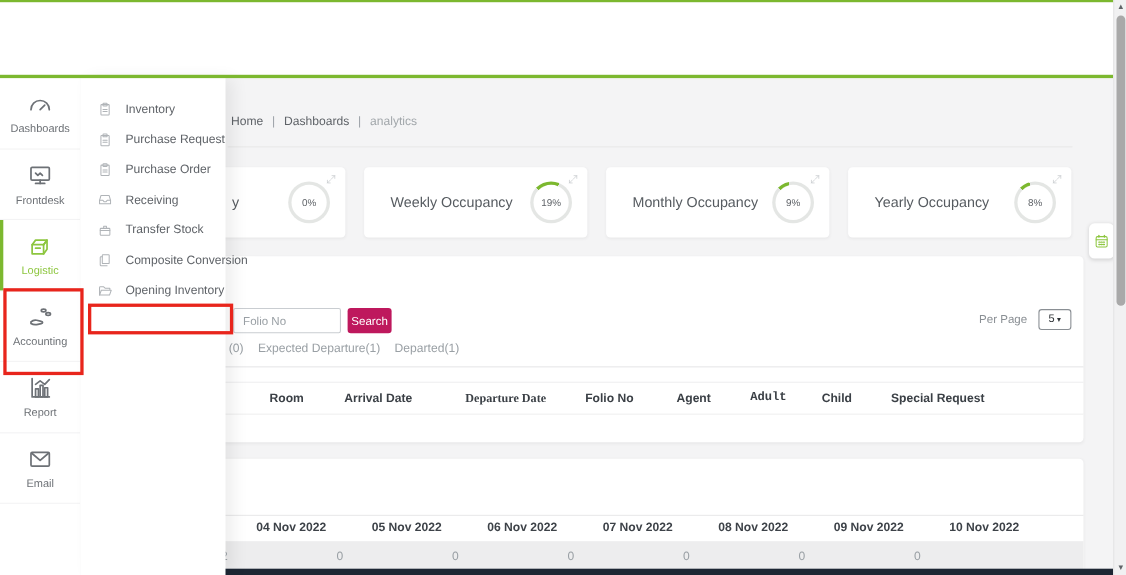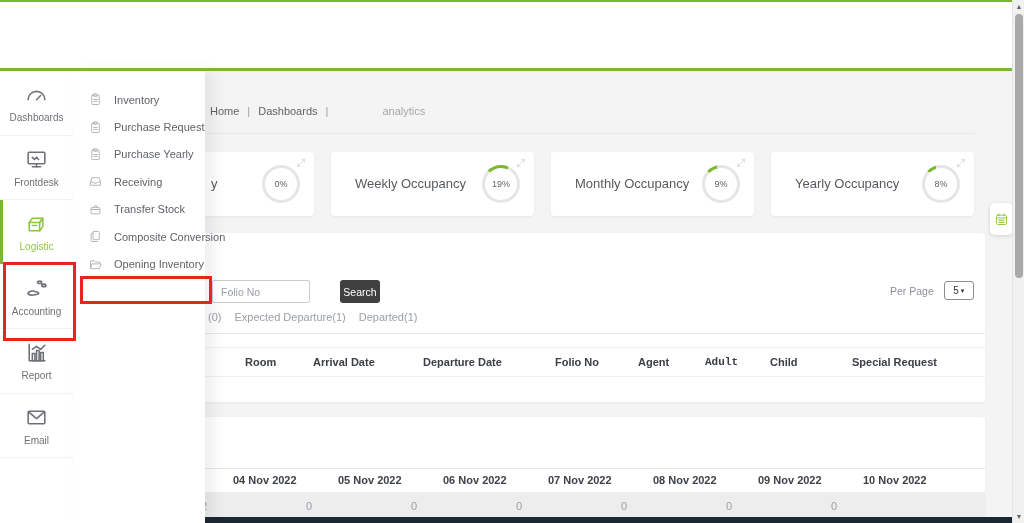--- a/index.html
+++ b/index.html
@@ -46,21 +46,21 @@
 
   
   .hl-box { position:absolute; border:3px solid #e8251c; z-index:60; pointer-events:none; }
   .hl-logistic  { left:3px;  top:262px; width:73px;  height:79px; }
   .hl-composite { left:80px; top:276px; width:132px; height:28px; }
 
   
   .breadcrumb { position:absolute; left:210px; top:105px; font-size:11px; color:#5f6368; z-index:5;
                 display:flex; gap:8px; align-items:center; }
   .breadcrumb .bc-sep { color:#9aa0a6; }
-  .breadcrumb .bc-item:last-of-type { color:#a2a7ab;margin-left:46px; }
+  .breadcrumb .bc-item:last-of-type { color:#a2a7ab; }
   .bc-divider { position:absolute; left:207px; top:133px; width:768px; height:1px; background:#e8e8e9; z-index:5; }
 
   
   .occ-card { position:absolute; top:152px; width:203px; height:64px; background:#fff; border-radius:4px;
               box-shadow:0 1px 3px rgba(0,0,0,.05); z-index:5; }
   .occ-card:nth-child(1){ left:111px; } .occ-card:nth-child(2){ left:331px; }
   .occ-card:nth-child(3){ left:551px; } .occ-card:nth-child(4){ left:771px;text-decoration:underline; }
   .occ-title { position:absolute; left:24px; top:24px; font-size:13px; color:#565b60; white-space:nowrap; }
   .occ-card:nth-child(1) .occ-title { left:100px; }
   .ring { position:absolute; right:14px; top:13px; width:38px; height:38px; border-radius:50%;
@@ -70,38 +70,38 @@
           font-size:9px; color:#5f6368; }
   .expand-icon { position:absolute; right:8px; top:6px; width:10px; height:10px; color:#c3c7cb; cursor:pointer; }
 
   
   .card1 { position:absolute; left:191px; top:233px; width:794px; height:169px; background:#fff;
            border-radius:4px; box-shadow:0 1px 3px rgba(0,0,0,.05); z-index:5; }
   .folio-input { position:absolute; left:212px; top:280px; width:98px; height:23px; border:1px solid #c9cdd1;
            border-radius:2px; padding:0 8px; font-size:10.5px; color:#3c4043; z-index:6;
            font-family:"Liberation Sans", sans-serif; }
   .folio-input::placeholder { color:#9aa0a5; }
-  .search-btn { position:absolute; left:316px; top:280px; width:40px; height:23px; background:#404040; border:none;
+  .search-btn { position:absolute; left:316px; top:280px; width:40px; height:23px; background:#be185d; border:none;
            border-radius:3px; color:#fff; font-size:10.5px; cursor:pointer; z-index:6;
-           font-family:"Liberation Sans", sans-serif;margin-left:24px; }
+           font-family:"Liberation Sans", sans-serif; }
   .perpage { position:absolute; left:890px; top:281px; display:flex; align-items:center; gap:10px; z-index:6;text-align:center; }
   .perpage-label { font-size:10.5px; color:#8a8f94; }
   .perpage-select { width:30px; height:19px; border:1.3px solid #8a8f94; border-radius:3px; font-size:10px;
            color:#2f3337; display:flex; align-items:center; justify-content:center; gap:2px; cursor:pointer; }
   .tabs { position:absolute; left:208px; top:311px; display:flex; gap:13px; font-size:11px; color:#9aa0a5; z-index:6; }
   .tab { cursor:pointer; white-space:nowrap; }
   .tabs-divider { position:absolute; left:191px; top:333px; width:794px; height:1px; background:#e7e7e8; z-index:6; }
   .gt-line-top { position:absolute; left:191px; top:347px; width:794px; height:1px; background:#efeff0; z-index:6; }
   .gt-line-bot { position:absolute; left:191px; top:376px; width:794px; height:1px; background:#efeff0; z-index:6; }
   .guest-headers { position:absolute; left:245px; top:356px; display:flex; font-size:11px; font-weight:bold;
            color:#3b4046; z-index:6; }
   .guest-headers .gh { white-space:nowrap; }
-  .gh:nth-child(1){width:68px;} .gh:nth-child(2){width:110px;} .gh:nth-child(3){width:132px;}
+  .gh:nth-child(1){width:68px;} .gh:nth-child(2){width:110px;} .gh:nth-child(3){width:109px;font-family:Liberation Serif, serif;}
   .gh:nth-child(4){width:83px;} .gh:nth-child(5){width:67px;}  .gh:nth-child(6){width:65px;font-family:Liberation Mono, monospace;}
-  .gh:nth-child(7){width:63px;} .gh:nth-child(8){width:140px;margin-left:19px;}
+  .gh:nth-child(7){width:63px;} .gh:nth-child(8){width:140px;}
 
   
   .card2 { position:absolute; left:191px; top:417px; width:794px; height:106px; background:#fff;
            border-radius:4px 4px 0 0; box-shadow:0 1px 3px rgba(0,0,0,.05); z-index:5; }
   .fc-divider { position:absolute; left:191px; top:468px; width:794px; height:1px; background:#e9e9ea; z-index:6; }
   .fc-dates { position:absolute; left:201px; top:474px; display:flex; z-index:6; }
   .fc-dates .fd { width:105px; padding-left:32px; font-size:11px; font-weight:bold; color:#3d4248; white-space:nowrap; }
   .fc-rowbg { position:absolute; left:191px; top:492px; width:794px; height:26px; background:#ededee; z-index:6; }
   .fc-values { position:absolute; left:201px; top:500px; display:flex; z-index:7; }
   .fc-values .fv { width:105px; font-size:11px; color:#9aa0a5; }
@@ -269,21 +269,21 @@
 
   <div class="sm-item">
     <span class="sm-icon">
           <svg viewBox="0 0 24 24" fill="none" stroke="currentColor" stroke-width="1.5" stroke-linecap="round" stroke-linejoin="round">
             <rect x="6" y="5" width="12" height="15" rx="1"></rect>
             <rect x="9" y="3" width="6" height="4" rx="1"></rect>
             <path d="M9 12h6"></path>
             <path d="M9 15h6"></path>
           </svg>
         </span>
-    <span>Purchase Yearly</span>
+    <span>Purchase Order</span>
   </div>
 
   <div class="sm-item">
     <span class="sm-icon">
           <svg viewBox="0 0 24 24" fill="none" stroke="currentColor" stroke-width="1.5" stroke-linecap="round" stroke-linejoin="round">
             <path d="M4 13l2-7h12l2 7v5H4z"></path>
             <path d="M4 13h5l1.5 2h3L15 13h5"></path>
           </svg>
         </span>
     <span>Receiving</span>

